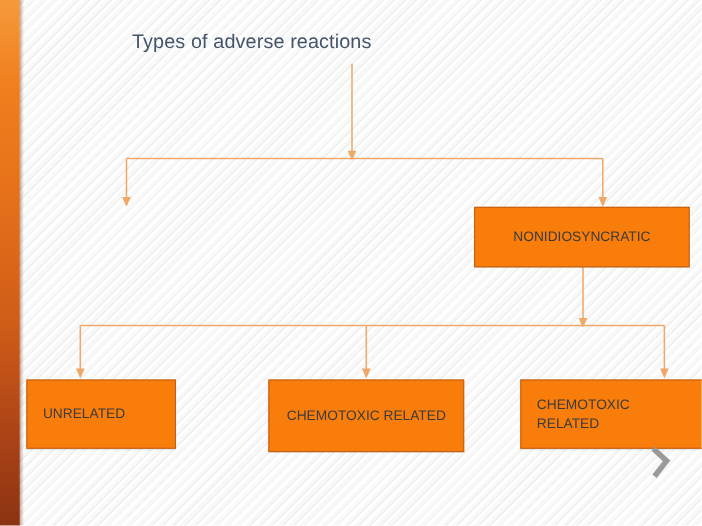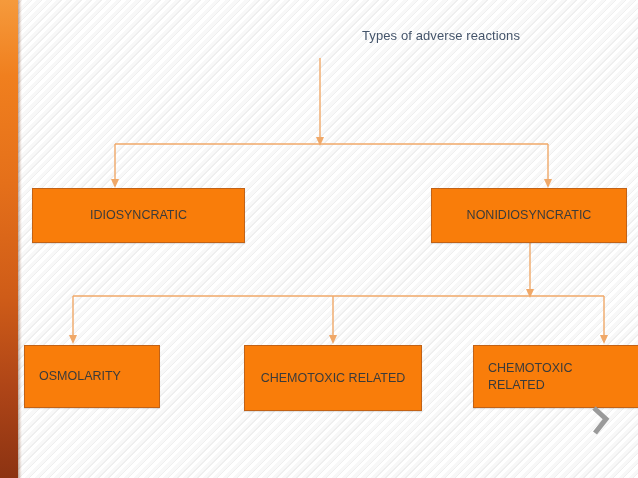--- a/index.html
+++ b/index.html
@@ -51,22 +51,22 @@
     width: 4px; height: 478px;
     background: linear-gradient(to right, rgba(140,60,20,0.30), rgba(255,255,255,0));
   }
 
   
   #title {
     position: absolute;
     left: 120px;
     top: 28px;
     width: 400px;
-    text-align: right;
-    font-size: 13px;
+    text-align: left;
+    font-size: 18px;
     color: #44546a;
     letter-spacing: 0.1px;
     white-space: nowrap;
   }
 
   
   .node {
     position: absolute;
     background: #f97d0a;
     border: 1px solid #c26216;
@@ -143,30 +143,27 @@
       <polygon points="320,146 316,137 324,137"></polygon>
       <polygon points="115,188 111,179 119,179"></polygon>
       <polygon points="548,188 544,179 552,179"></polygon>
       <polygon points="530,298 526,289 534,289"></polygon>
       <polygon points="73,344 69,335 77,335"></polygon>
       <polygon points="333,344 329,335 337,335"></polygon>
       <polygon points="604,344 600,335 608,335"></polygon>
     </g>
   </svg>
 
-  <div class="node center-text" id="node-idiosyncratic">
-    <span class="node-label">IDIOSYNCRATIC</span>
-  </div>
 
   <div class="node center-text" id="node-nonidiosyncratic">
     <span class="node-label">NONIDIOSYNCRATIC</span>
   </div>
 
   <div class="node" id="node-unrelated">
-    <span class="node-label">OSMOLARITY</span>
+    <span class="node-label">UNRELATED</span>
   </div>
 
   <div class="node center-text" id="node-chemotoxic">
     <span class="node-label">CHEMOTOXIC RELATED</span>
   </div>
 
   <div class="node" id="node-osmolarity">
     <span class="node-label">CHEMOTOXIC
 RELATED</span>
   </div>

